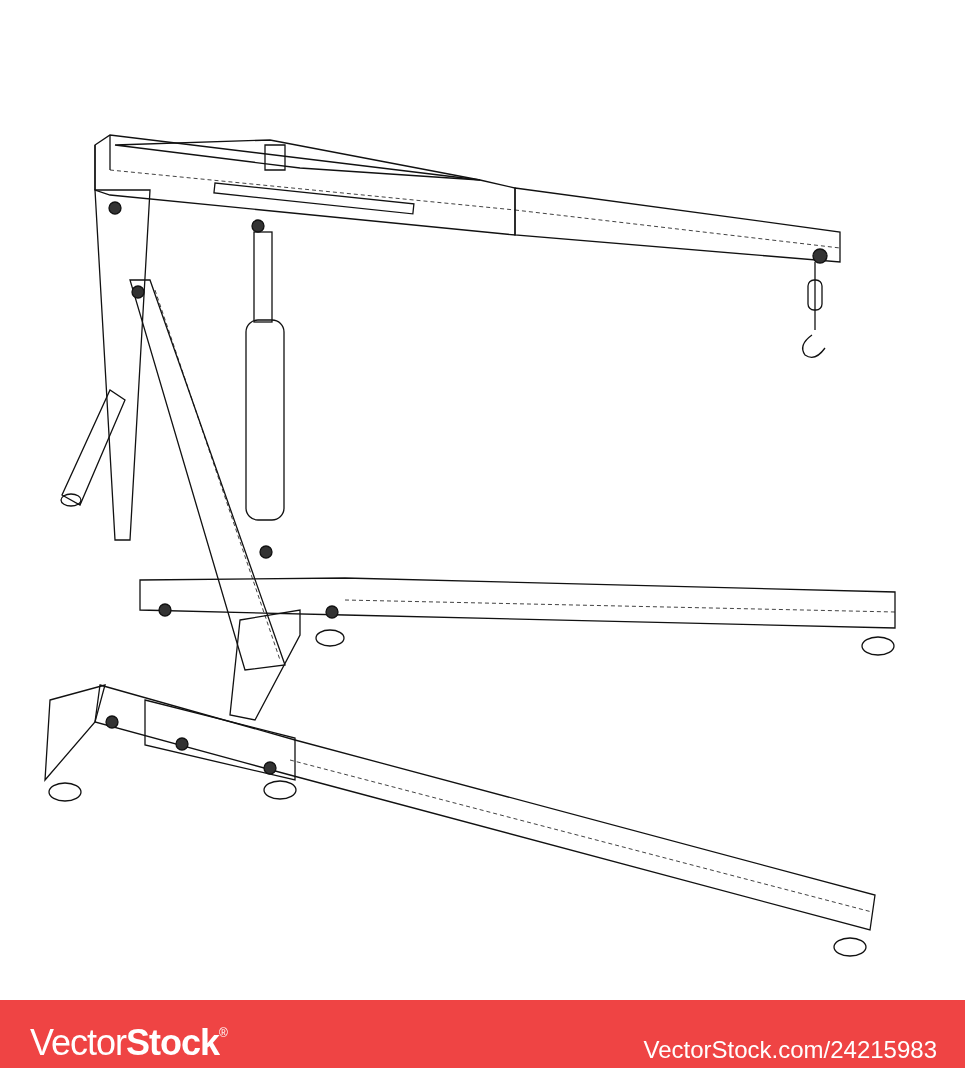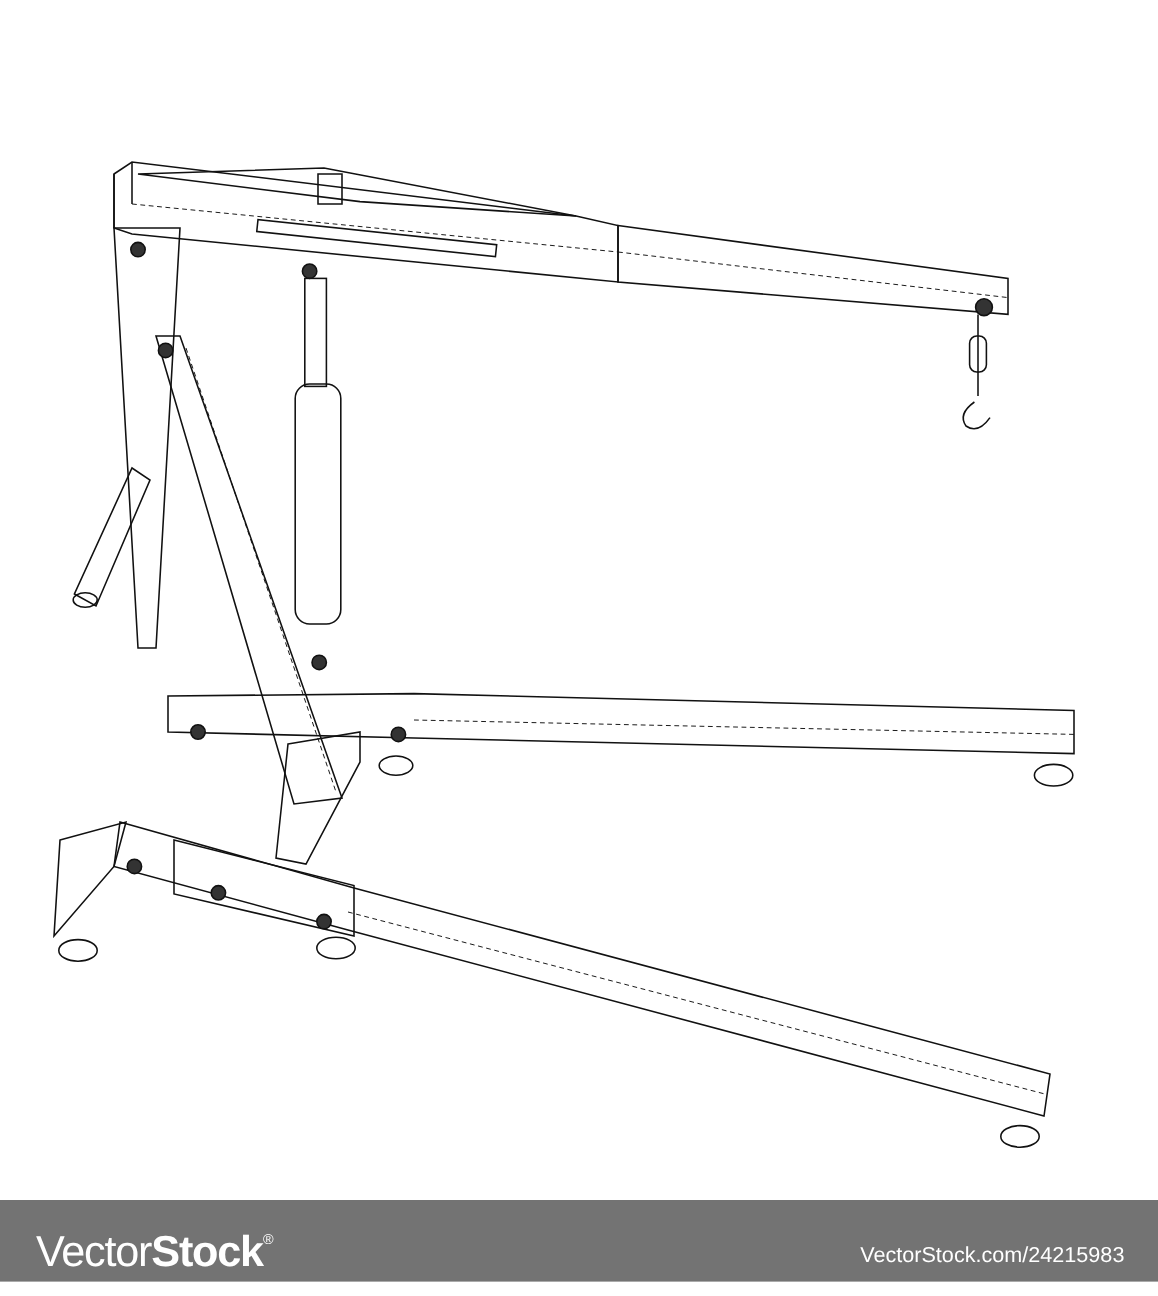--- a/index.html
+++ b/index.html
@@ -1,23 +1,23 @@
 <!DOCTYPE html>
 <html><head>
 <meta charset="utf-8">
 <style>
   html, body { margin:0; padding:0; }
   body { width:965px; height:1080px; background:#ffffff; position:relative; overflow:hidden; font-family:"Liberation Sans", sans-serif; }
   #drawing { position:absolute; left:0; top:0; width:965px; height:1000px; }
-  #footer { position:absolute; left:0; top:1000px; width:965px; height:68px; background:#737373; color:#fff; }
+  #footer { position:absolute; left:0; top:1000px; width:965px; height:68px; background:#ef4444; color:#fff; }
   .logo { position:absolute; left:30px; top:22px; font-size:36px; letter-spacing:-1px; }
   .logo .thin { font-weight:normal; }
   .logo .bold { font-weight:bold; }
   .logo sup { font-size:12px; vertical-align:top; position:relative; top:4px; }
-  .ref { position:absolute; right:28px; top:36px; font-size:18px;margin-left:16px; }
+  .ref { position:absolute; right:28px; top:36px; font-size:24px;margin-left:16px; }
   svg line, svg polyline, svg polygon, svg path, svg rect, svg circle, svg ellipse { stroke:#111; fill:none; stroke-width:1.3; }
   .dash { stroke-dasharray:4 3; stroke-width:0.8; }
   .bolt { fill:#333 !important; }
 </style>
 </head>
 <body>
 
 <svg id="drawing" viewBox="0 0 965 1000">
 
   <g>

